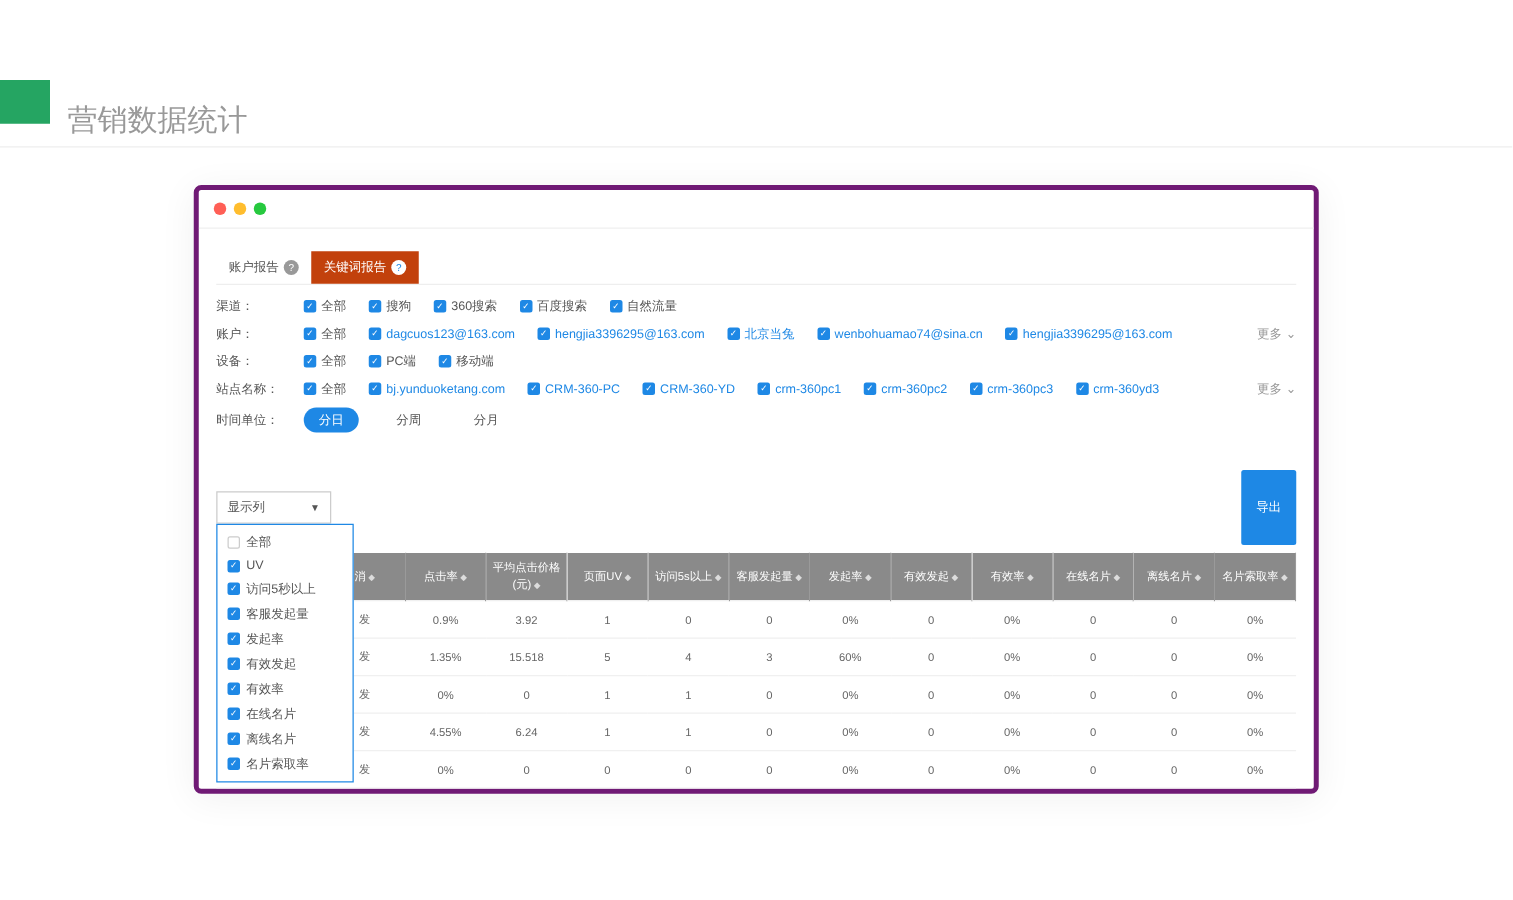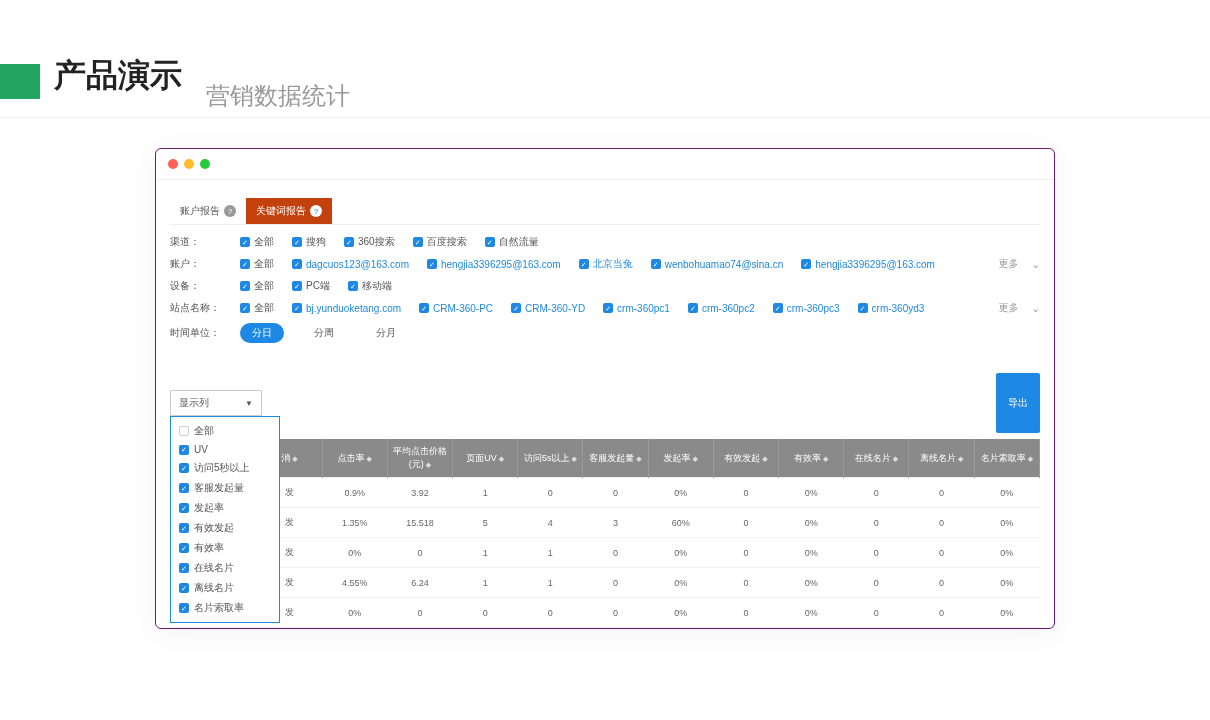--- a/index.html
+++ b/index.html
@@ -3,21 +3,21 @@
 <meta charset="utf-8">
 <style>
   * { box-sizing: border-box; margin: 0; padding: 0; }
   body { font-family: "Microsoft YaHei", Arial, sans-serif; background: #fff; color: #333; }
 
   .page-header { display: flex; align-items: center; padding: 40px 0 5px 0; border-bottom: 1px solid #eee; margin-bottom: 30px; }
   .header-block { width: 40px; height: 35px; background: #25A562; margin-right: 14px; margin-top:10px; }
   .header-title { font-size: 32px; font-weight: 700; color: #222; margin-right: 24px; }
   .header-sub { font-size: 24px; color: #999; font-weight: 400; margin-top: 40px; }
 
-  .window-wrap { width: 900px; margin: 0 auto; background: #fff; border: 1px solid #701a75; border-radius: 6px; box-shadow: 0 4px 30px rgba(0,0,0,0.06); overflow: hidden; }
+  .window-wrap { width: 900px; margin: 0 auto; background: #fff; border: 4px solid #701a75; border-radius: 6px; box-shadow: 0 4px 30px rgba(0,0,0,0.06); overflow: hidden; }
   .traffic-lights { display:flex; gap:6px; padding: 10px 12px; border-bottom: 1px solid #f0f0f0; }
   .traffic-lights span { width:10px; height:10px; border-radius:50%; display:inline-block; }
   .tl-red { background:#ff5f56; }
   .tl-yellow { background:#ffbd2e; }
   .tl-green { background:#27c93f; }
 
   .inner { padding: 18px 14px 0 14px; font-size: 10px; color:#555; }
 
   .tabs { display:flex; border-bottom:1px solid #eee; margin-bottom:10px; }
   .tab { padding:6px 10px; display:flex; align-items:center; gap:4px; cursor:pointer; }
@@ -25,21 +25,21 @@
   .q-icon { display:inline-flex; width:12px; height:12px; border-radius:50%; background:#999; color:#fff; font-size:8px; align-items:center; justify-content:center; }
   .tab.active .q-icon { background:#fff; color:#1E88E5; }
 
   .filter-row { display:flex; align-items:center; margin-bottom:8px; }
   .filter-label { width:60px; text-align:left; color:#555; margin-right:10px; flex-shrink:0; }
   .filter-items { display:flex; flex-wrap:wrap; align-items:center; gap:0 18px; flex:1; }
   .chk { display:flex; align-items:center; gap:4px; }
   .chk-box { width:10px; height:10px; border-radius:2px; background:#1E88E5; display:inline-flex; align-items:center; justify-content:center; color:#fff; font-size:7px; line-height:1; }
   .chk-label { color:#555; }
   .lnk { color:#1E88E5; }
-  .more { color:#999; margin-left:auto; display:flex; align-items:center; gap:13px; }
+  .more { color:#999; margin-left:auto; display:flex; align-items:center; gap:3px; }
   .chev:after { content:"⌄"; font-size:10px; color:#999; }
 
   .pill-row .pill { padding:3px 12px; border-radius:10px; color:#555; cursor:pointer; }
   .pill.active { background:#1E88E5; color:#fff; }
 
   .toolbar-row { display:flex; justify-content:space-between; align-items:center; margin:30px 0 6px 0; }
   .col-select { position:relative; width:92px; }
   .col-select-btn { width:100%; padding:5px 8px; border:1px solid #ccc; font-size:10px; display:flex; justify-content:space-between; align-items:center; background:#fff; cursor:pointer; }
   .col-select-btn:after { content:"▼"; font-size:8px; }
   .col-dropdown { position:absolute; top:100%; left:0; width:110px; background:#fff; border:1px solid #1E88E5; z-index:10; padding:4px 0; }
@@ -61,21 +61,20 @@
   .stage-inner { padding: 0 0 0 0; }
 </style>
 </head>
 <body>
 
 <div class="stage">
  <div class="stage-inner">
 
   <div class="page-header">
     <div class="header-block"></div>
-    <div class="header-title">产品演示</div>
     <div class="header-sub">营销数据统计</div>
   </div>
 
   <div class="window-wrap">
     <div class="traffic-lights">
       <span class="tl-red"></span>
       <span class="tl-yellow"></span>
       <span class="tl-green"></span>
     </div>
 

